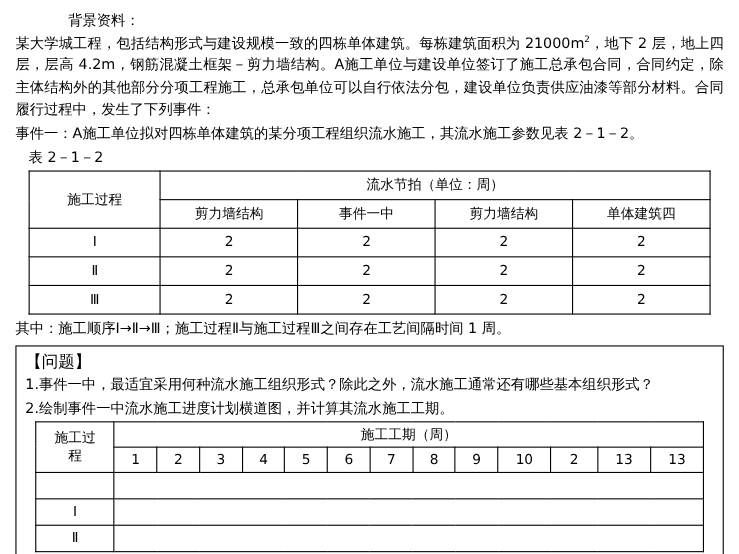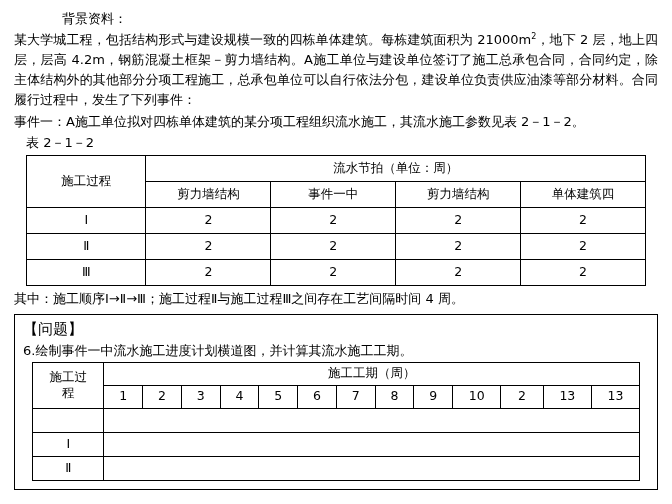--- a/index.html
+++ b/index.html
@@ -161,25 +161,26 @@
     <tr>
       <td class="rowlabel">Ⅲ</td>
       <td>2</td>
       <td>2</td>
       <td>2</td>
       <td>2</td>
     </tr>
   </tbody>
     </table>
 
-  <div class="note">其中：施工顺序Ⅰ→Ⅱ→Ⅲ；施工过程Ⅱ与施工过程Ⅲ之间存在工艺间隔时间 4 周。</div>
+  <div class="note">其中：施工顺序Ⅰ→Ⅱ→Ⅲ；施工过程Ⅱ与施工过程Ⅲ之间存在工艺间隔时间 1 周。</div>
 
   <div class="qbox">
     <div class="qtitle">【问题】</div>
-    <p class="qline">6.绘制事件一中流水施工进度计划横道图，并计算其流水施工工期。</p>
+    <p class="qline">1.事件一中，最适宜采用何种流水施工组织形式？除此之外，流水施工通常还有哪些基本组织形式？</p>
+    <p class="qline">2.绘制事件一中流水施工进度计划横道图，并计算其流水施工工期。</p>
 
     <table class="grid sched">
       <tbody>
           <tr>
         <td class="proc-head" rowspan="2">施工过程</td>
         <td class="dur-head" colspan="13">施工工期（周）</td>
       </tr>
       <tr>
         <td class="daycell">1</td>
         <td class="daycell">2</td>

